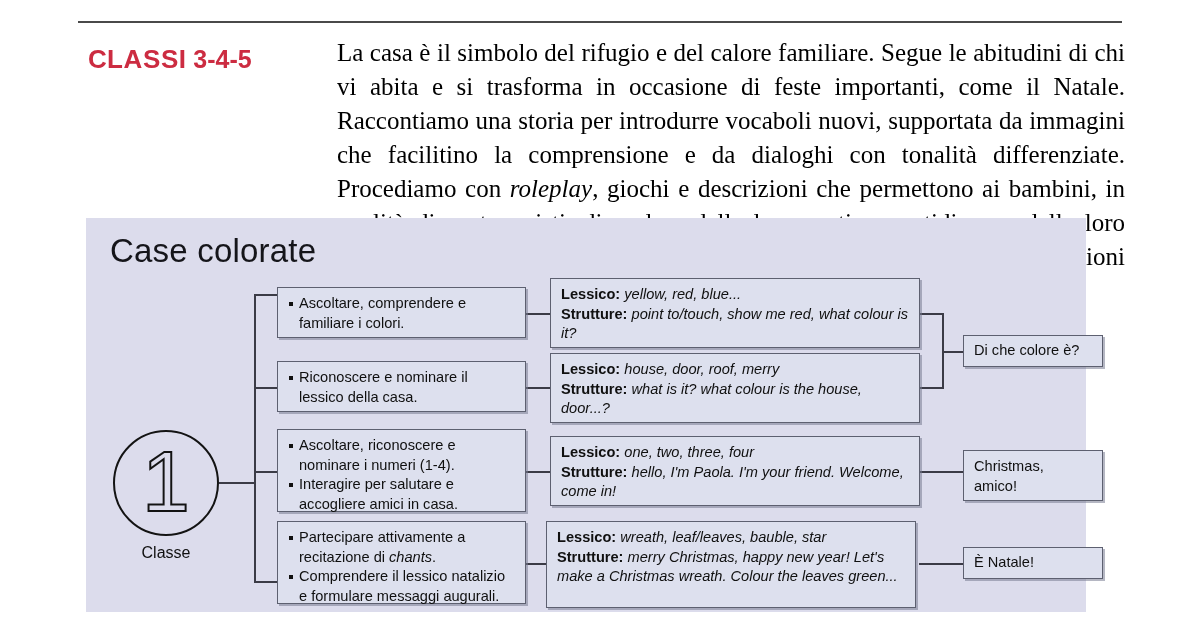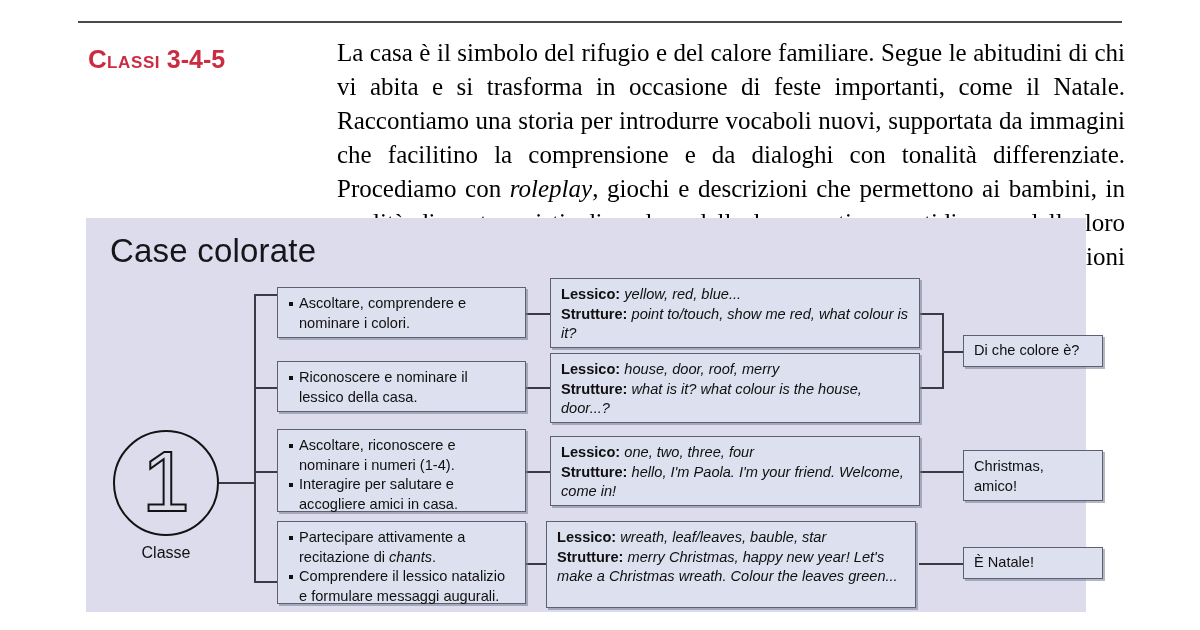--- a/index.html
+++ b/index.html
@@ -33,21 +33,21 @@
     top: 44px;
     color: #cc2c41;
     font-family: "Liberation Sans", sans-serif;
     font-weight: bold;
     font-size: 23px;
     letter-spacing: .3px;
     white-space: nowrap;
   }
   .intro-heading .sc-first { font-size: 26px; }
   .intro-heading .sc-rest {
-    font-size: 17px;
+    font-size: 26px;
     letter-spacing: .6px;
   }
   .intro-heading .nums {
     font-size: 25px;
     letter-spacing: 0;
   }
 
   .intro-body {
     position: absolute;
     left: 337px;
@@ -197,21 +197,21 @@
   <div class="ln ln-h" style="left:833px; top:95px; width:24px;"></div>
   <div class="ln ln-h" style="left:833px; top:169px; width:24px;"></div>
   <div class="ln ln-v" style="left:856px; top:95px; height:76px;"></div>
   <div class="ln ln-h" style="left:856px; top:133px; width:22px;"></div>
 
   <div class="ln ln-h" style="left:833px; top:253px; width:45px;"></div>
 
   <div class="ln ln-h" style="left:833px; top:345px; width:45px;"></div>
 
   <div class="box" style="left:191px; top:69px; width:249px; height:51px;">
-    <span class="bullet-line">Ascoltare, comprendere e nominare i colori.</span>
+    <span class="bullet-line">Ascoltare, comprendere e familiare i colori.</span>
   </div>
 
   <div class="box" style="left:191px; top:143px; width:249px; height:51px;">
     <span class="bullet-line">Riconoscere e nominare il lessico della casa.</span>
   </div>
 
   <div class="box" style="left:191px; top:211px; width:249px; height:83px;">
     <span class="bullet-line">Ascoltare, riconoscere e nominare i numeri (1-4).</span>
     <span class="bullet-line">Interagire per salutare e accogliere amici in casa.</span>
   </div>

